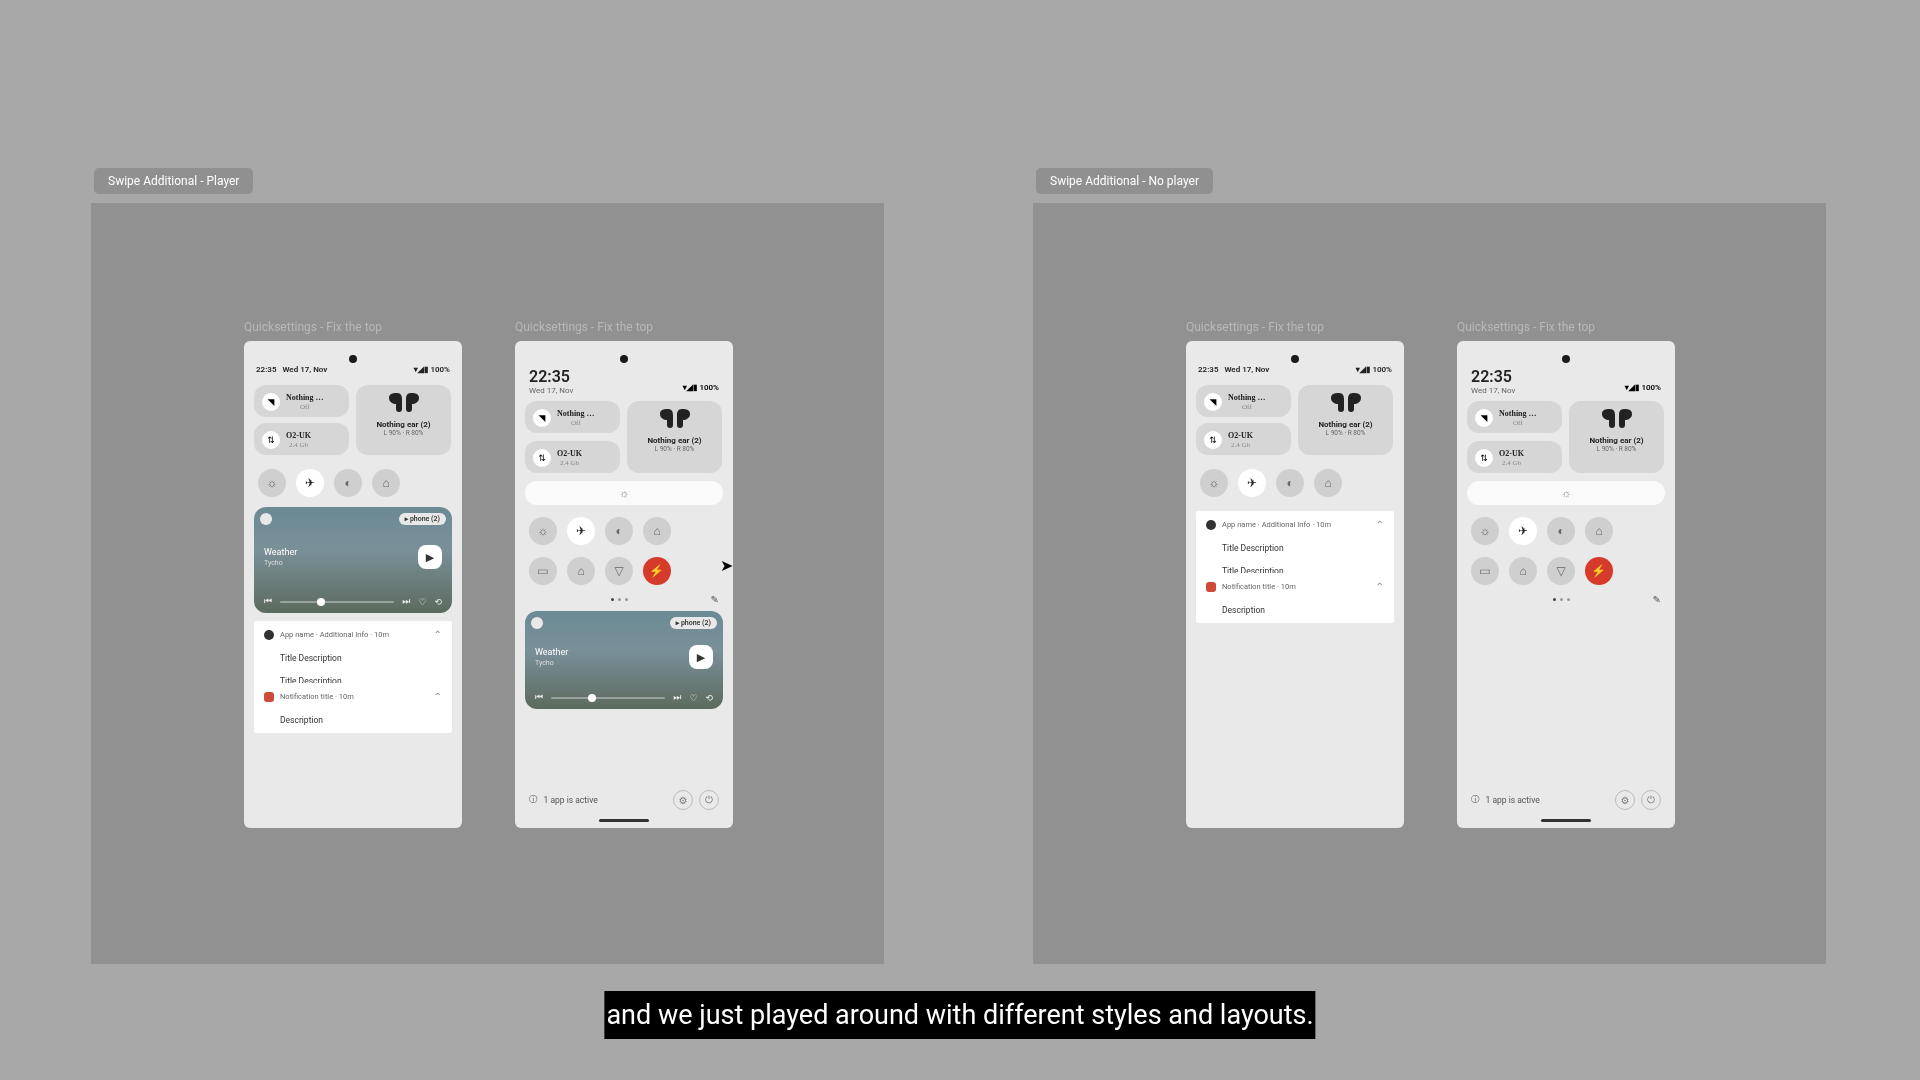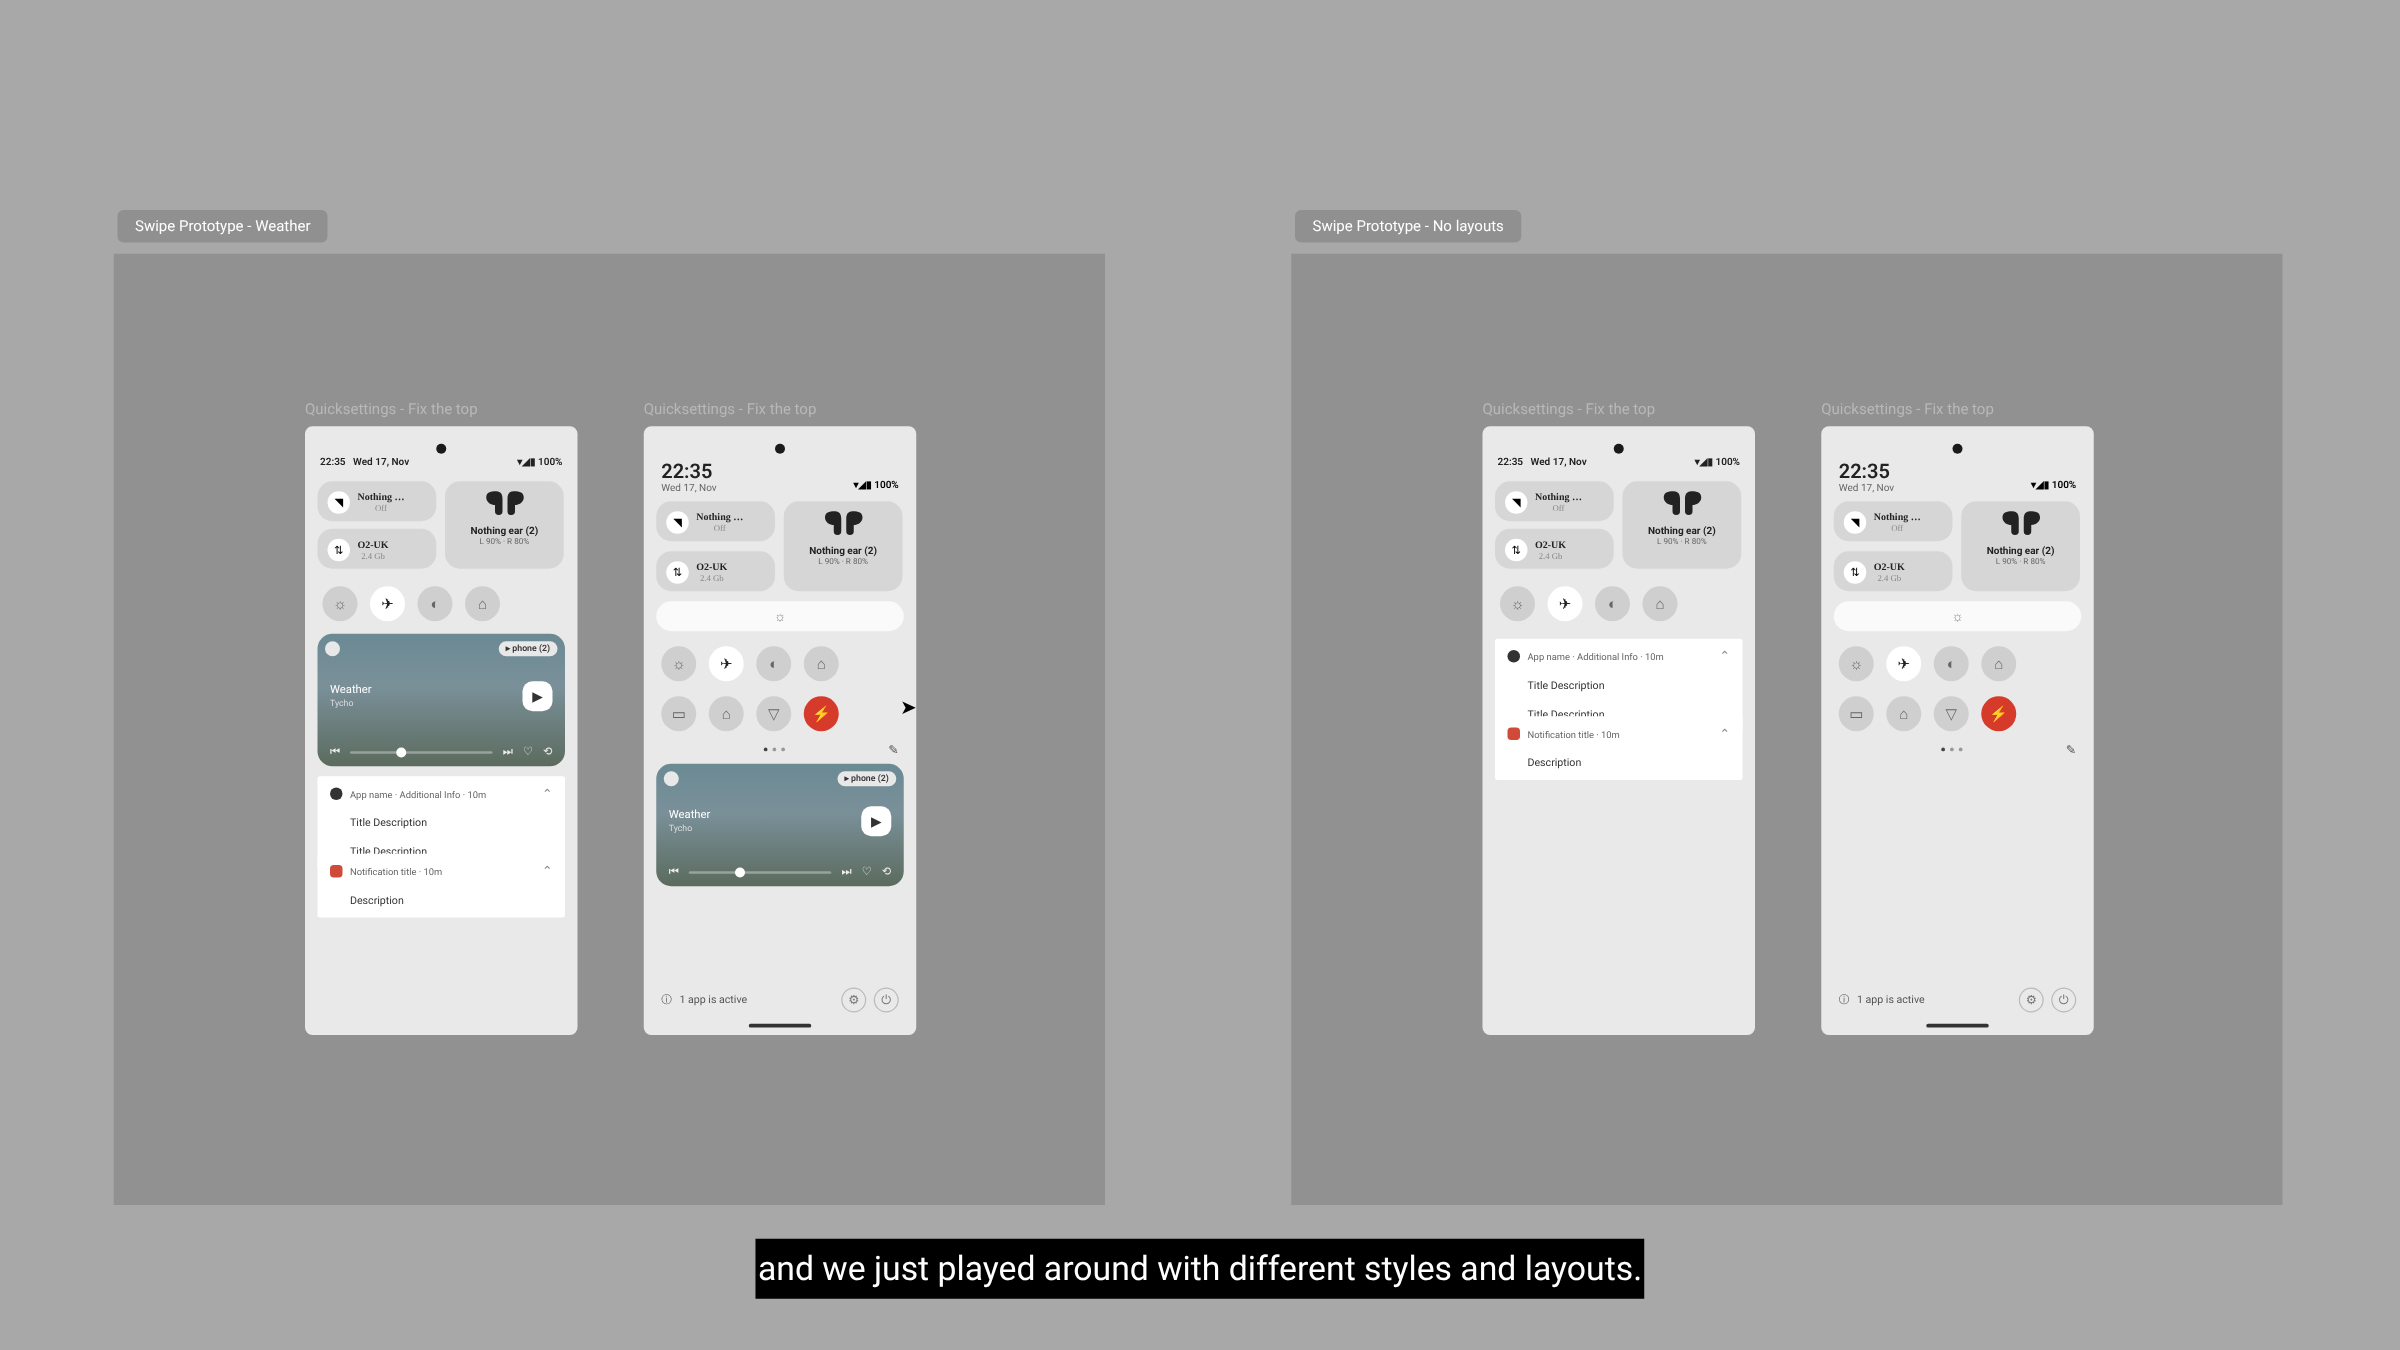--- a/index.html
+++ b/index.html
@@ -171,22 +171,22 @@
     background:#000; color:#fff; font-size:27px;
     padding:8px 2px; font-weight:400;
   }
   .cursor{
     position:absolute; font-size:16px; color:#000;
   }
 </style>
 </head>
 <body>
 
-<div class="frame-label" style="left:94px; top:168px;">Swipe Prototype - Weather</div>
-<div class="frame-label" style="left:1036px; top:168px;">Swipe Prototype - No layouts</div>
+<div class="frame-label" style="left:94px; top:168px;">Swipe Additional - Player</div>
+<div class="frame-label" style="left:1036px; top:168px;">Swipe Additional - No player</div>
 
 <div class="frame" style="left:91px; top:203px; width:793px; height:761px;">
 
   <div class="sublabel" style="left:153px; top:117px;">Quicksettings - Fix the top</div>
   <div class="phone" style="left:153px; top:138px; width:218px; height:487px;">
     <div class="notch"></div>
     <div class="statusbar-sm">
       <div class="sbi"><span>22:35</span>&nbsp;<span>Wed 17, Nov</span></div>
       <div class="sbi">▾◢▮<span>100%</span></div>
     </div>

